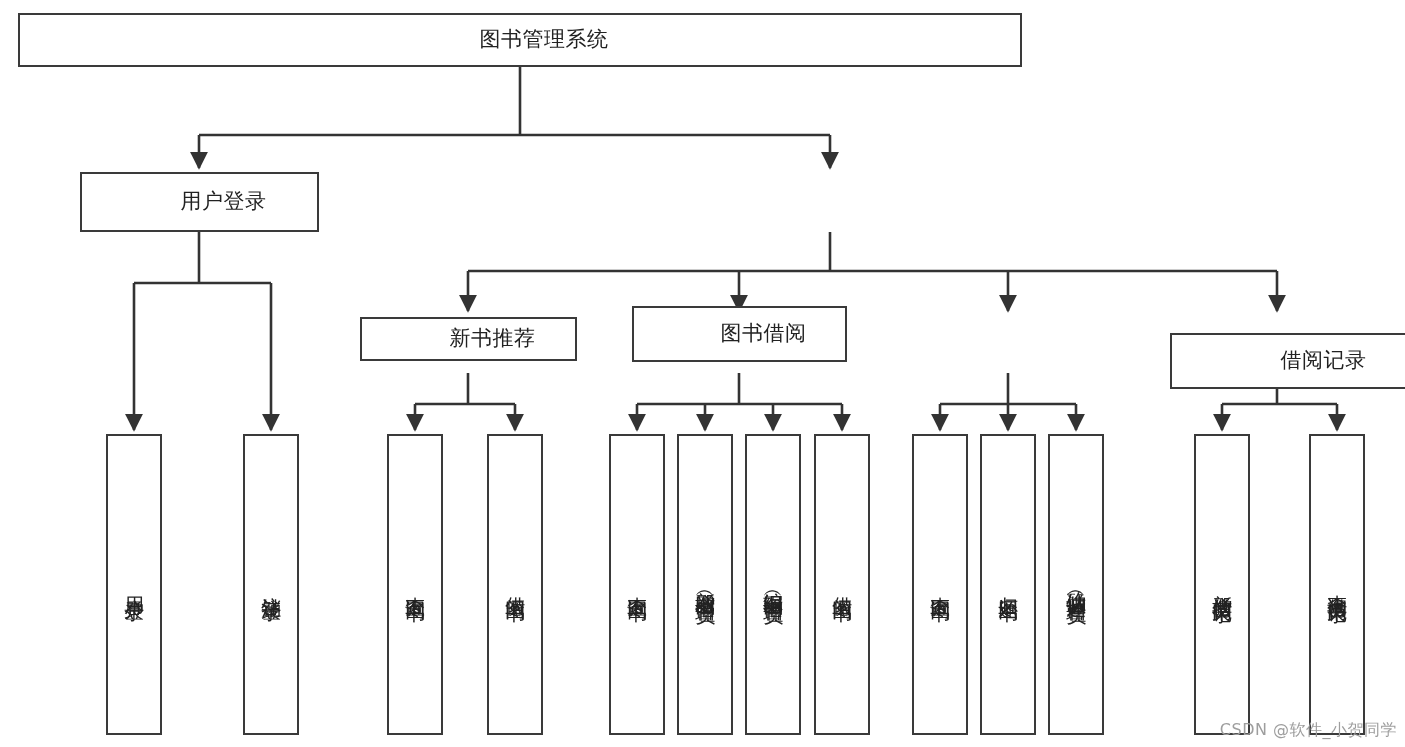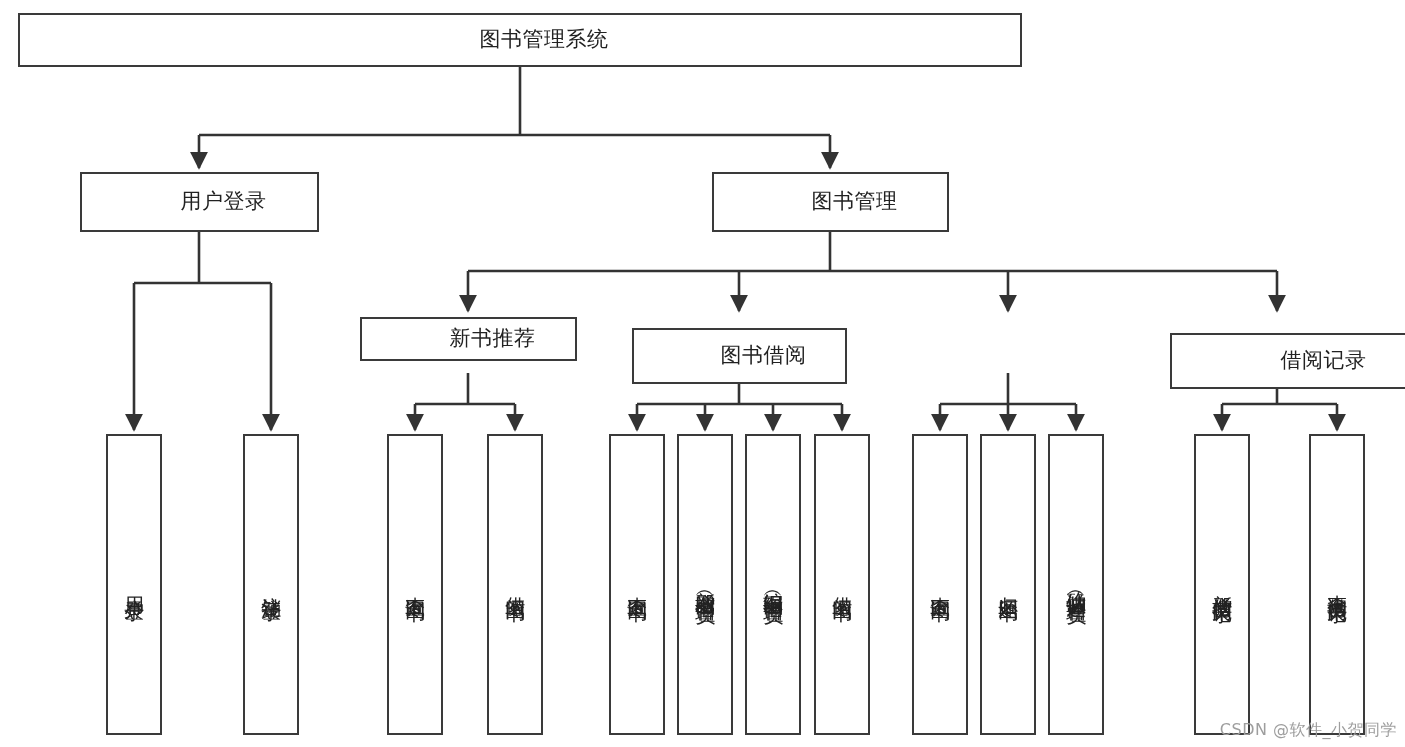--- a/index.html
+++ b/index.html
@@ -126,28 +126,25 @@
     </g>
   </svg>
 
   <div class="node horiz" style="left:18px; top:13px; width:1004px; height:54px;">
     <span class="label">图书管理系统</span>
   </div>
 
   <div class="node horiz" style="left:80px; top:172px; width:239px; height:60px;">
     <span class="label">用户登录</span>
   </div>
-  <div class="node horiz" style="left:712px; top:172px; width:237px; height:60px;">
-    <span class="label">图书管理</span>
-  </div>
 
   <div class="node horiz" style="left:360px; top:317px; width:217px; height:44px;">
     <span class="label">新书推荐</span>
   </div>
-  <div class="node horiz" style="left:632px; top:328px; width:215px; height:56px;">
+  <div class="node horiz" style="left:632px; top:306px; width:215px; height:56px;">
     <span class="label">图书借阅</span>
   </div>
   <div class="node horiz" style="left:1170px; top:317px; width:259px; height:56px;margin-top:16px;">
     <span class="label">借阅记录</span>
   </div>
 
   <div class="node vert" style="left:106px; top:434px; width:56px; height:301px;">
     <span class="label">用户登录</span>
   </div>
   <div class="node vert" style="left:243px; top:434px; width:56px; height:301px;">

